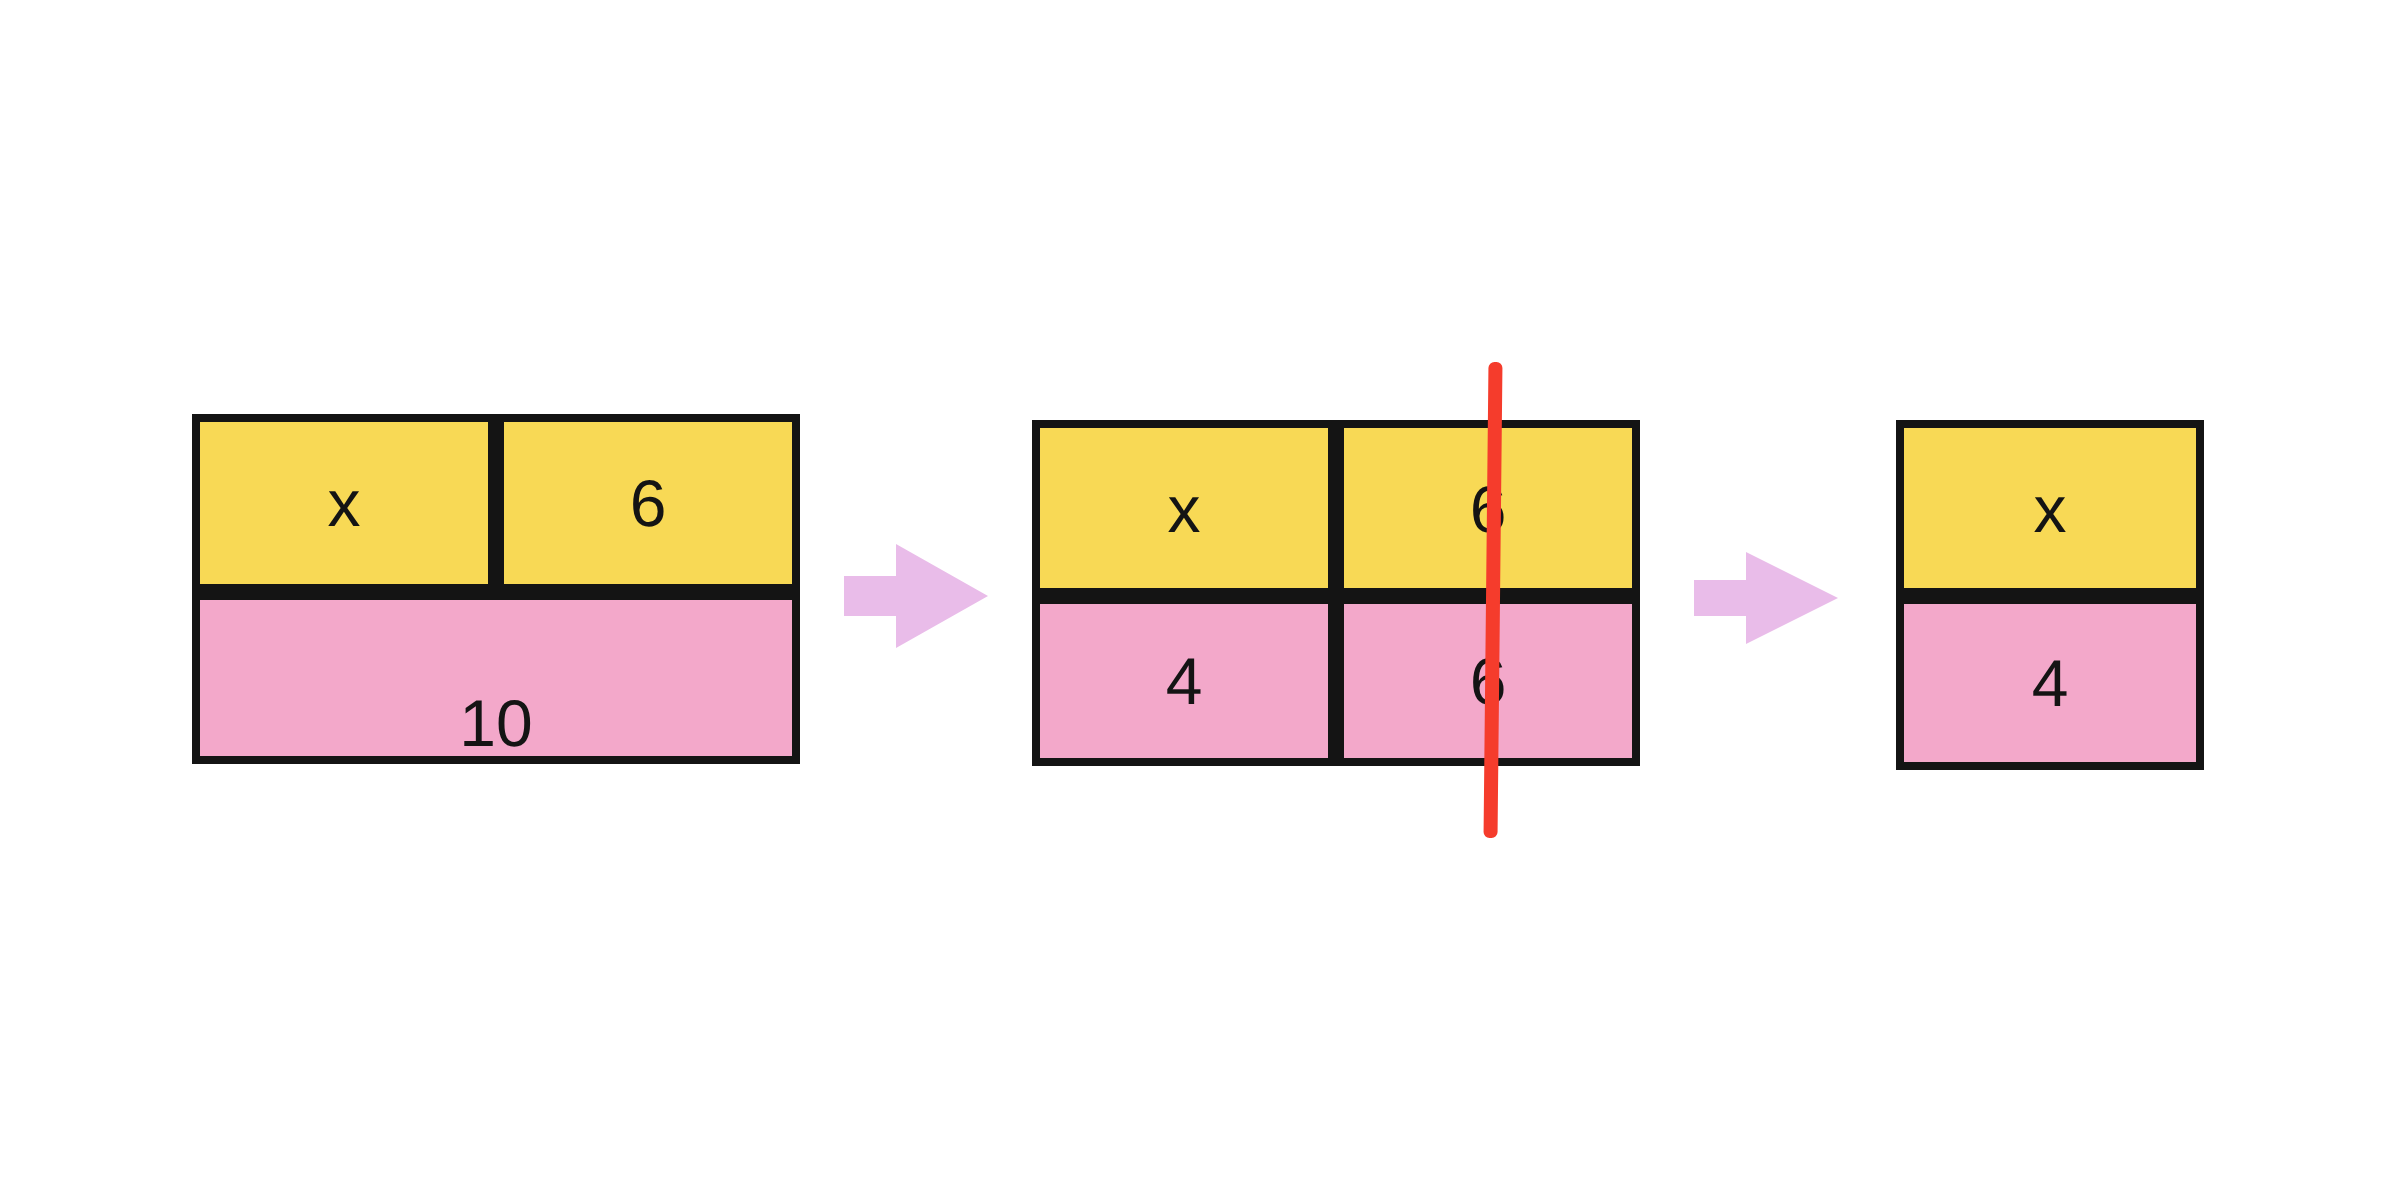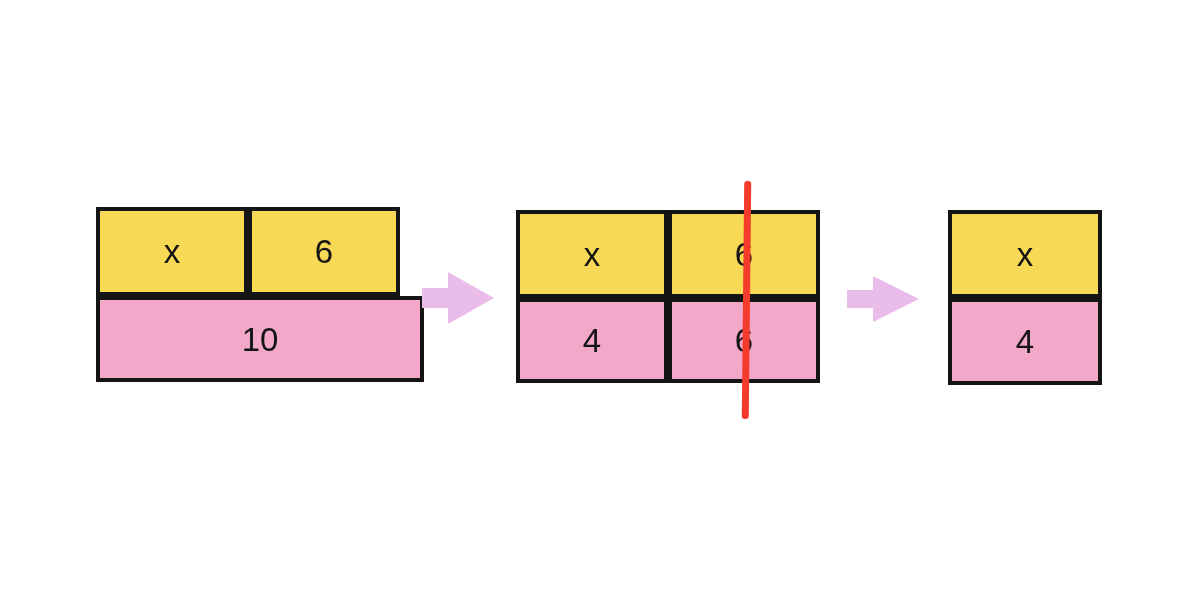--- a/index.html
+++ b/index.html
@@ -48,21 +48,21 @@
 
 <div class="stage">
 
   <section>
     <div class="cell yellow" style="left:96px; top:207px; width:152px; height:89px;">
       <span>x</span>
     </div>
     <div class="cell yellow" style="left:248px; top:207px; width:152px; height:89px;">
       <span>6</span>
     </div>
-    <div class="cell pink" style="left:96px; top:296px; width:328px; height:86px;">
+    <div class="cell pink" style="left:96px; top:296px; width:304px; height:86px;align-items:flex-end;">
       <span>10</span>
     </div>
   </section>
 
   <svg class="arrow-icon" style="left:422px; top:266px;" width="72" height="64" viewBox="0 0 72 64" aria-hidden="true">
     <polygon points="0,22 26,22 26,6 72,32 26,58 26,42 0,42"></polygon>
   </svg>
 
   <section>
     <div class="cell yellow" style="left:516px; top:210px; width:152px; height:88px;">

